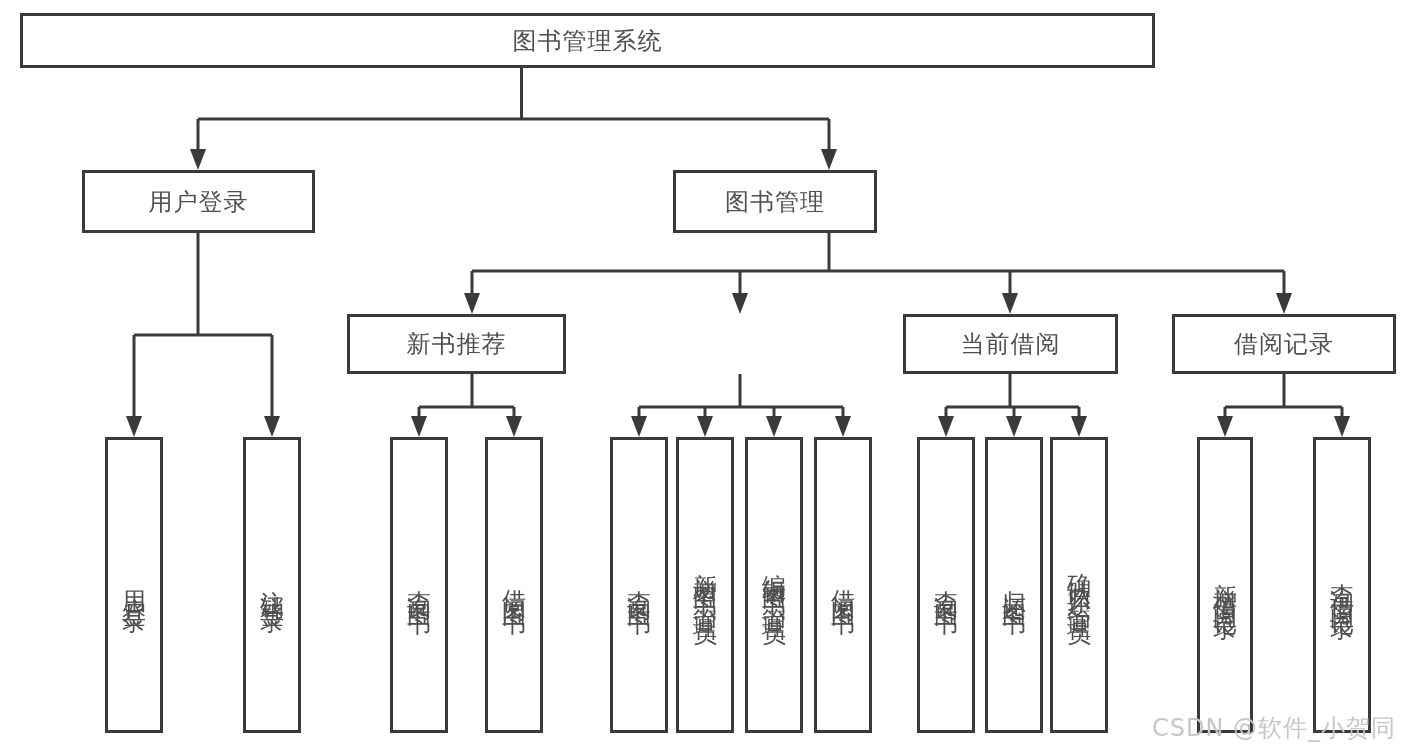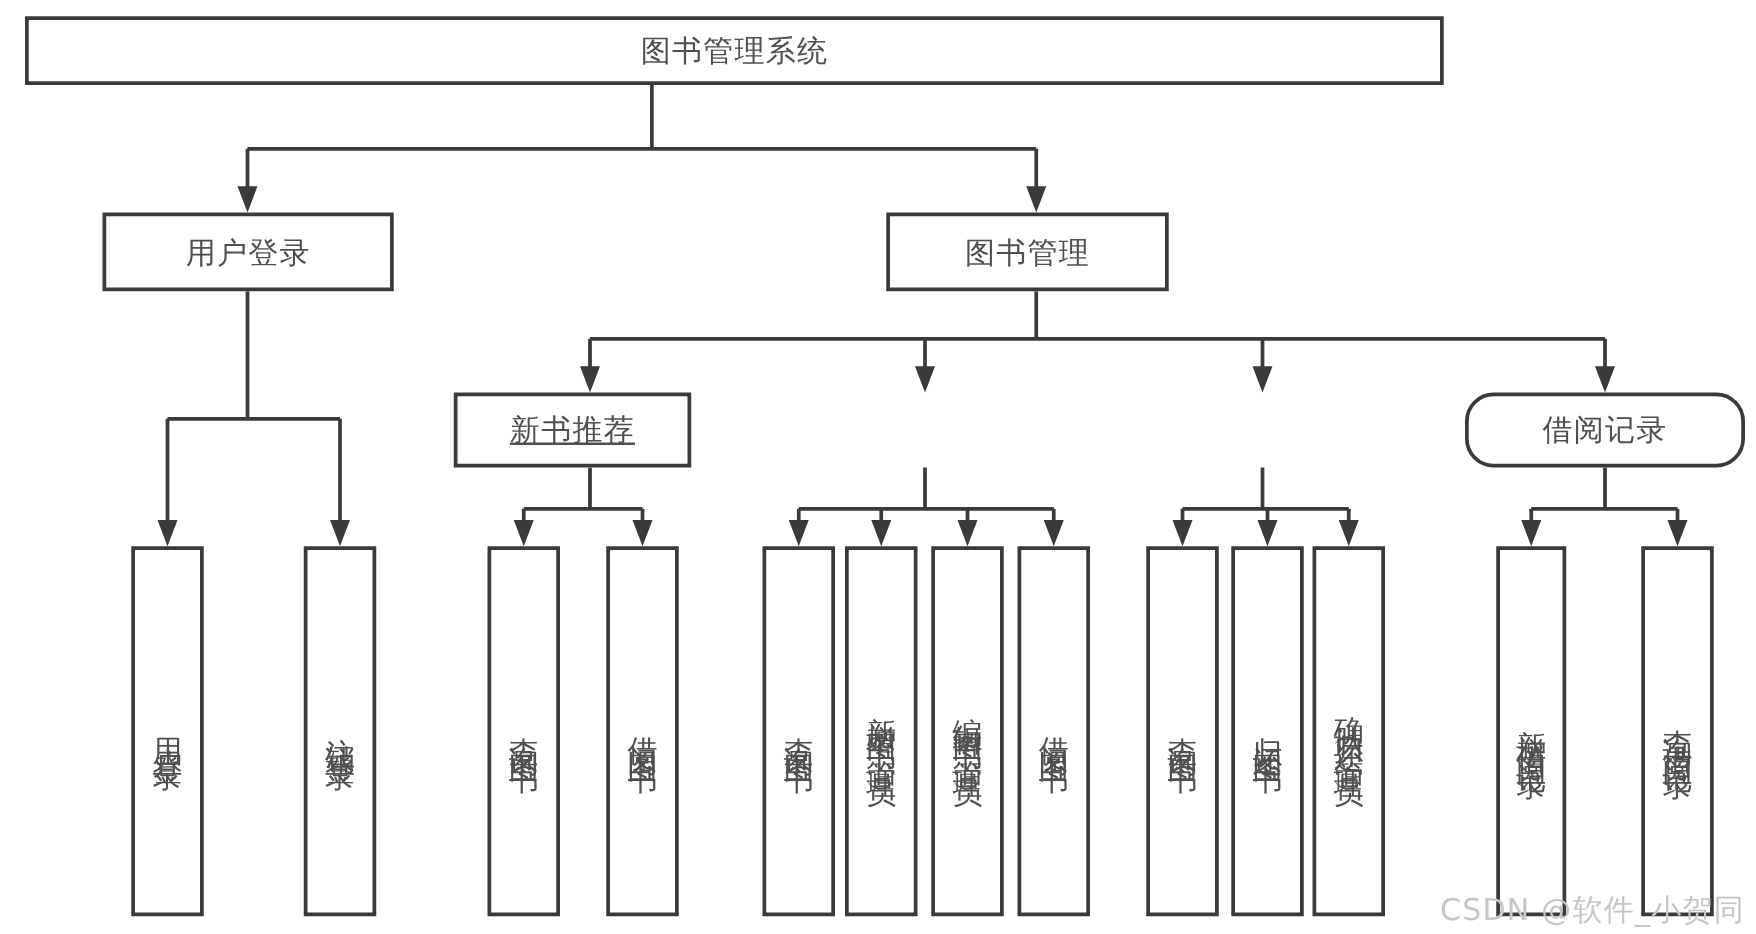--- a/index.html
+++ b/index.html
@@ -22,27 +22,27 @@
     color: #4f4f4f;
     font-size: 24px;
     letter-spacing: 1px;
     z-index: 1;
     white-space: nowrap;
   }
   
   .n-root { left: 20px;  top: 13px;  width: 1135px; height: 55px; }
   
   .n-l2a  { left: 82px;  top: 170px; width: 233px; height: 63px; }
-  .n-l2b  { left: 709px; top: 170px; width: 226px; height: 63px; }
+  .n-l2b  { left: 673px; top: 170px; width: 204px; height: 63px; }
   
   .n-l3   { top: 314px; height: 60px; }
-  .n-l3a  { left: 363px;  width: 190px; text-decoration: underline; }
+  .n-l3a  { left: 347px;  width: 219px; }
   .n-l3b  { left: 633px;  width: 214px; }
   .n-l3c  { left: 903px;  width: 215px; }
-  .n-l3d  { left: 1172px; width: 224px; border-radius: 23px; }
+  .n-l3d  { left: 1172px; width: 224px; }
   
   .vnode  { top: 437px; height: 296px; width: 58px; }
   .vnode .vlabel {
     writing-mode: vertical-rl;
     text-orientation: mixed;
     letter-spacing: 7px;
     line-height: 1;
     font-size: 24px;
   }
   .v1  { left: 105px; }
@@ -149,20 +149,23 @@
   <div class="node n-l2a">
     <span>用户登录</span>
   </div>
   <div class="node n-l2b">
     <span>图书管理</span>
   </div>
 
   <div class="node n-l3 n-l3a">
     <span>新书推荐</span>
   </div>
+  <div class="node n-l3 n-l3c">
+    <span>当前借阅</span>
+  </div>
   <div class="node n-l3 n-l3d">
     <span>借阅记录</span>
   </div>
 
   <div class="node vnode v1">
     <span class="vlabel">用户登录</span>
   </div>
   <div class="node vnode v2">
     <span class="vlabel">注销登录</span>
   </div>

